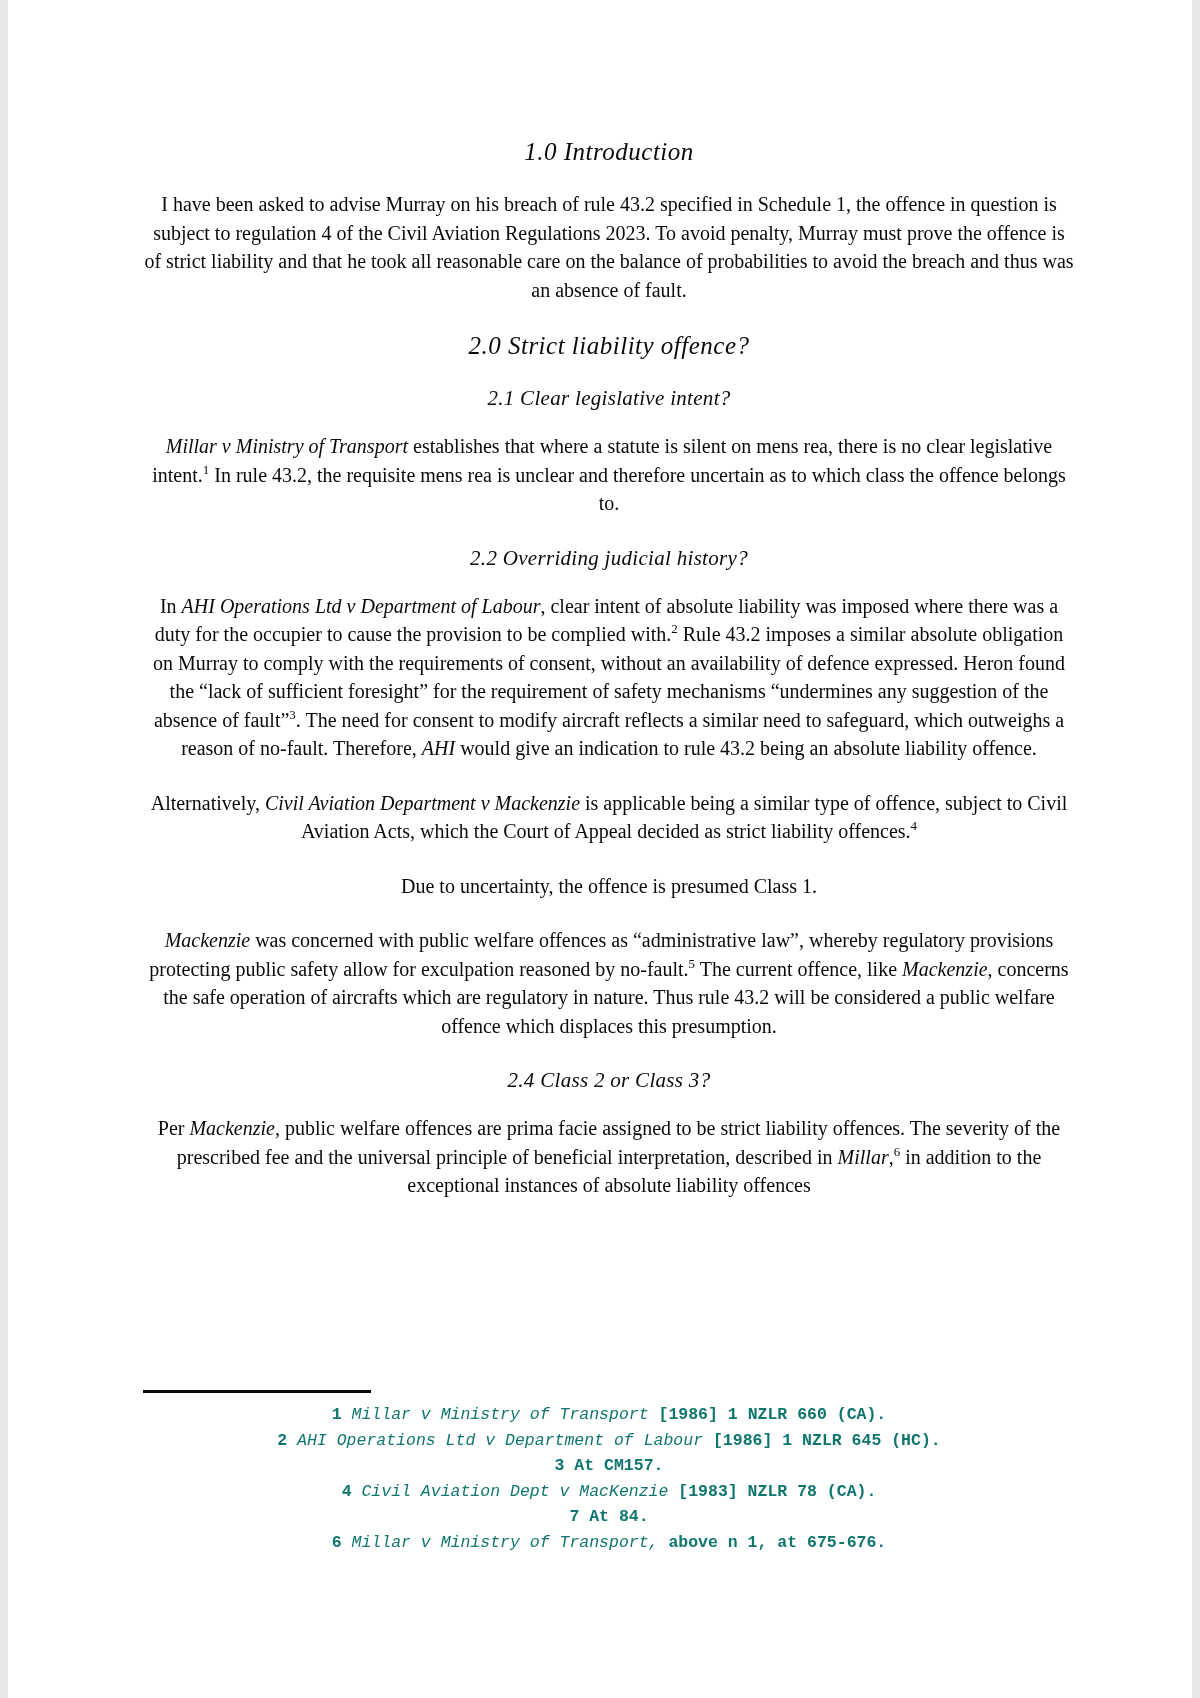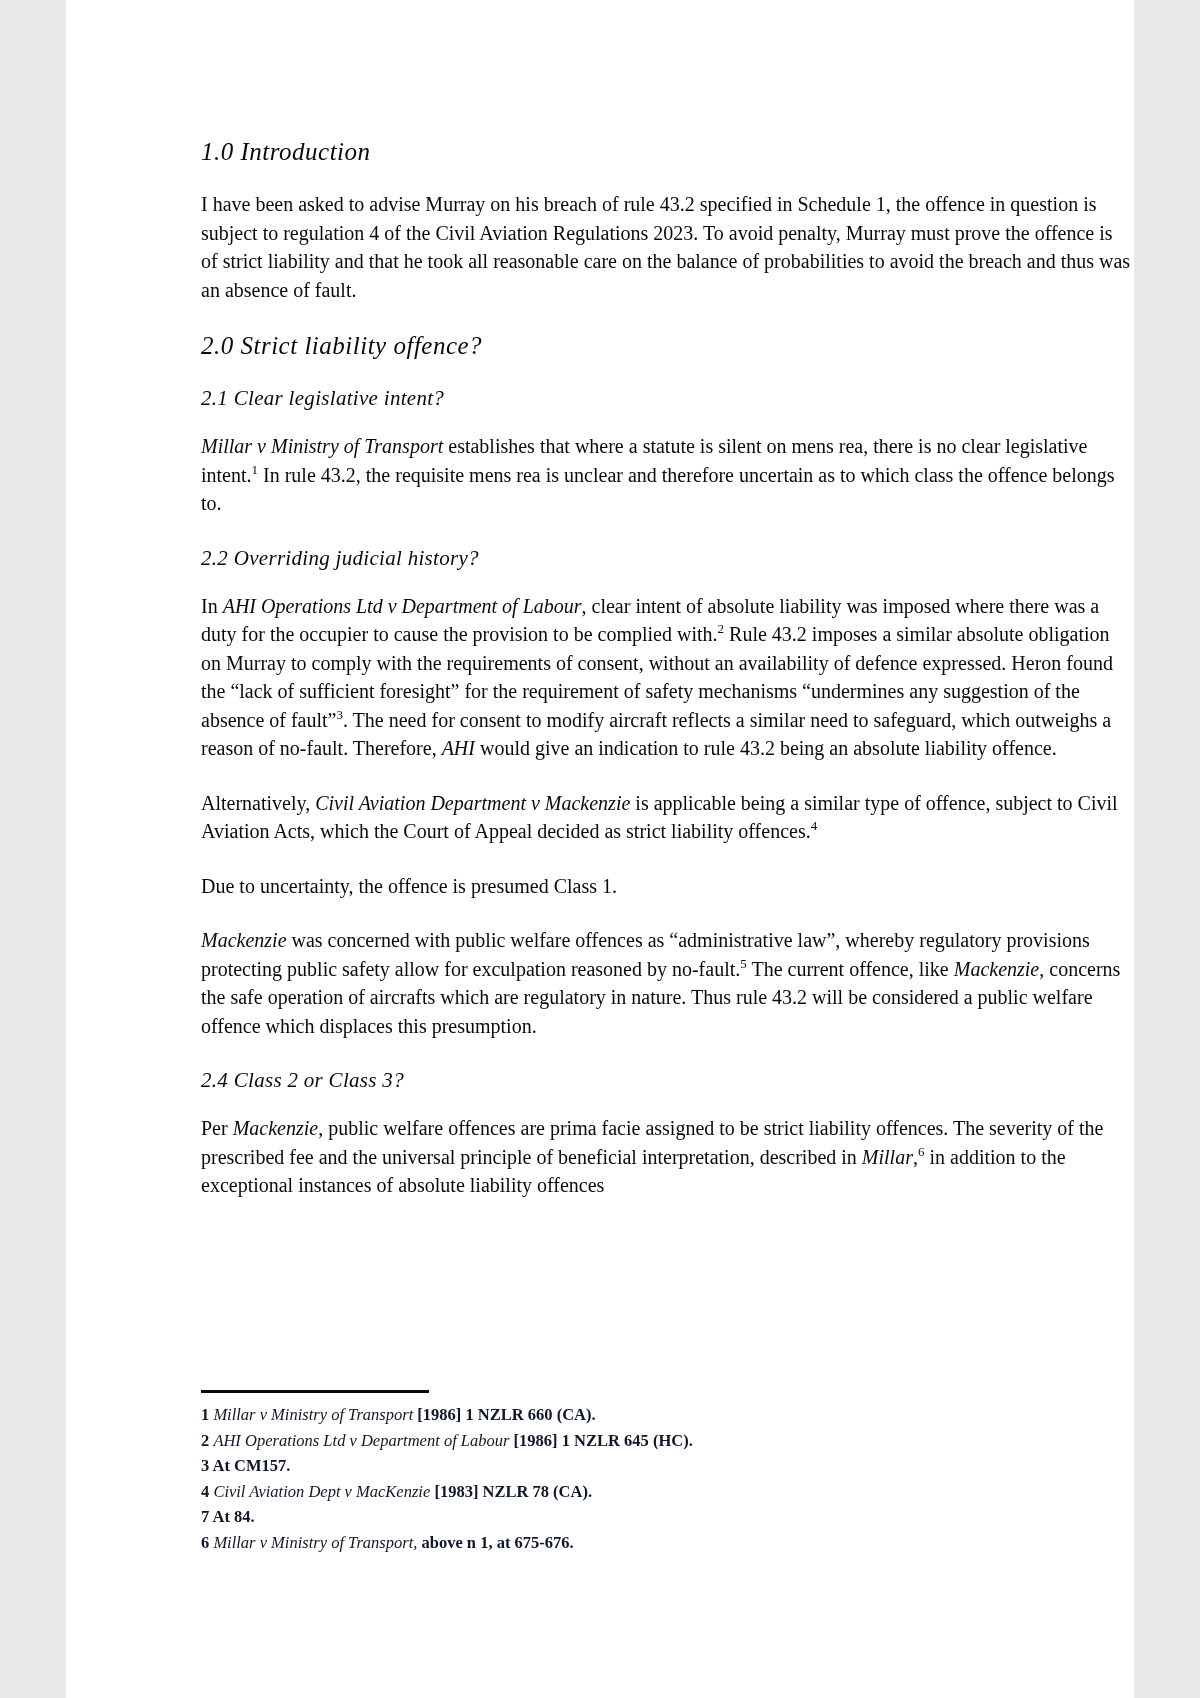--- a/index.html
+++ b/index.html
@@ -2,27 +2,28 @@
 <html><head>
 <meta charset="utf-8">
 <style>
   html, body {
     margin: 0;
     padding: 0;
     background: #e8e8e8;
   }
   .page {
     position: relative;
-    width: 1068px;
+    width: 1184px;
     height: 1698px;
     margin: 0 auto;
     background: #ffffff;
     color: #0a0a0a;
     font-family: "Liberation Serif", serif;
     overflow: hidden;
+    text-align: center;
   }
   .content {
     position: absolute;
     left: 135px;
     top: 136px;
     width: 932px;
   }
   .block { margin: 0; }
   .block.h1 {
     font-style: italic;
@@ -49,24 +50,24 @@
   sup.run {
     font-size: 13px;
     line-height: 0;
     vertical-align: super;
   }
   .footnotes {
     position: absolute;
     left: 135px;
     top: 1390px;
     width: 932px;
-    font-family: Liberation Serif, serif;
+    font-family: Liberation Mono, monospace;
     font-size: 16.5px;
     line-height: 25.5px;
-    color: #0f172a;
+    color: #0f766e;
   }
   .fn-sep {
     width: 228px;
     height: 0;
     border-top: 3px solid #0a0a0a;
     margin: 0 0 9px 0;
   }
   .fn-item { white-space: normal; }
 </style>
 </head>

